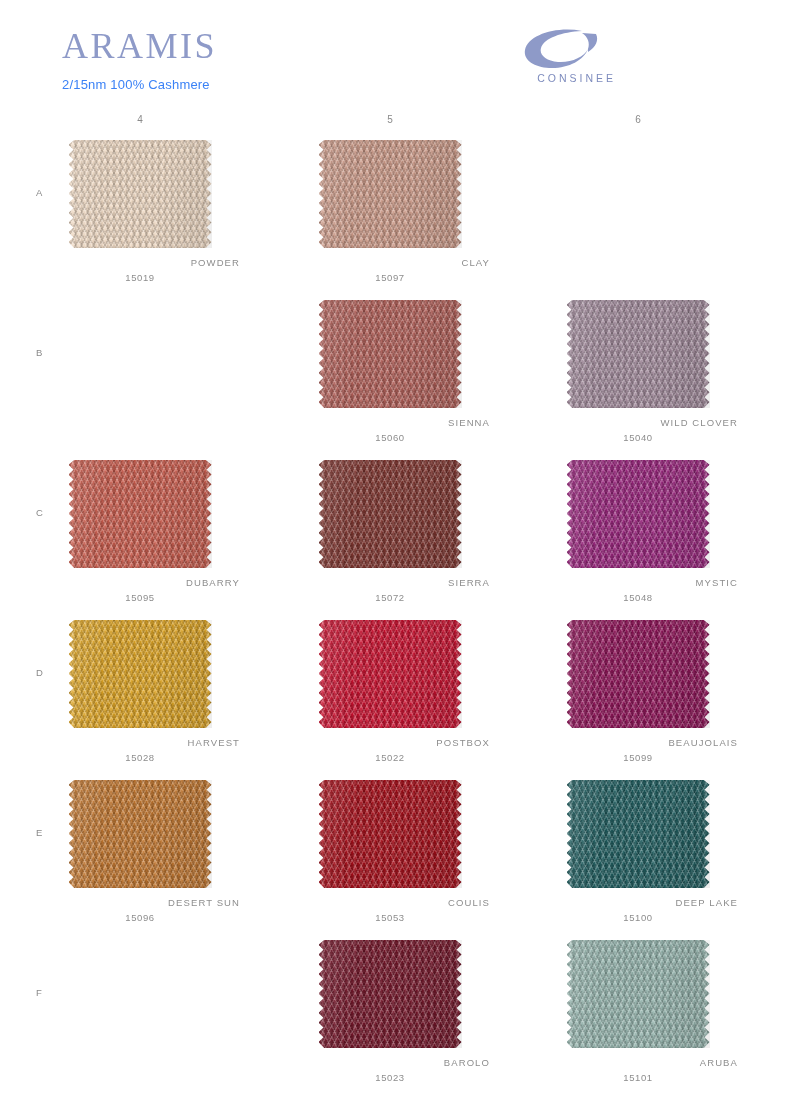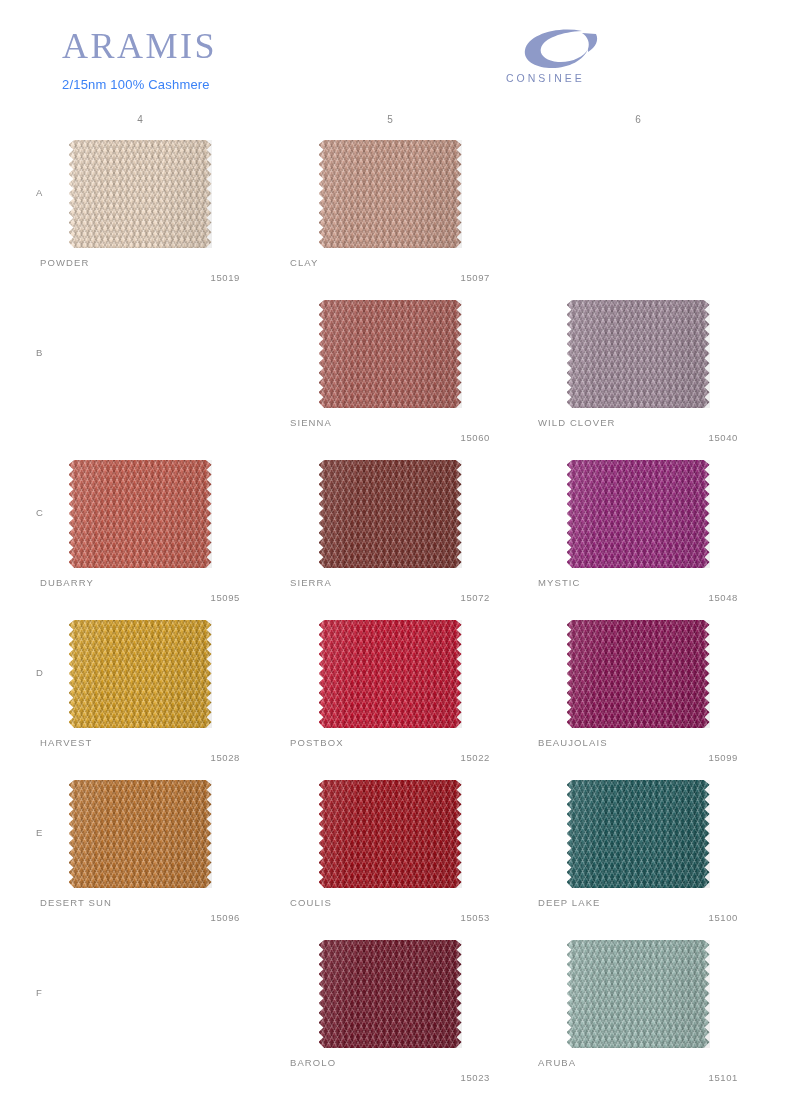--- a/index.html
+++ b/index.html
@@ -46,21 +46,21 @@
     position: absolute;
     right: 58px; top: 28px;
     width: 110px; height: 62px;
   }
   .logo-mark {
     position: relative;
     width: 78px; height: 42px;
     margin: 0 auto;
   }
   .logo-word {
-    text-align: left;
+    text-align: right;
     font-family: "Liberation Sans", sans-serif;
     font-size: 10.5px;
     letter-spacing: 3px;
     color: #7d8bbd;
     margin-top: 2px;
   }
 
   
   .col-headers {
     position: absolute;
@@ -174,28 +174,28 @@
     background:
       linear-gradient(100deg,
         rgba(255,255,255,0.10) 0%,
         rgba(255,255,255,0.00) 28%,
         rgba(0,0,0,0.00) 62%,
         rgba(0,0,0,0.07) 100%);
   }
 
   .cell-name {
     margin-top: 9px;
-    text-align: left;
+    text-align: right;
     font-size: 9.5px;
     letter-spacing: 1.1px;
     color: #8d8d8d;
   }
   .cell-code {
     margin-top: 4px;
-    text-align: right;
+    text-align: center;
     font-size: 9.5px;
     letter-spacing: 0.6px;
     color: #8d8d8d;
   }
 </style>
 </head>
 <body>
 
 <div class="header">
 

